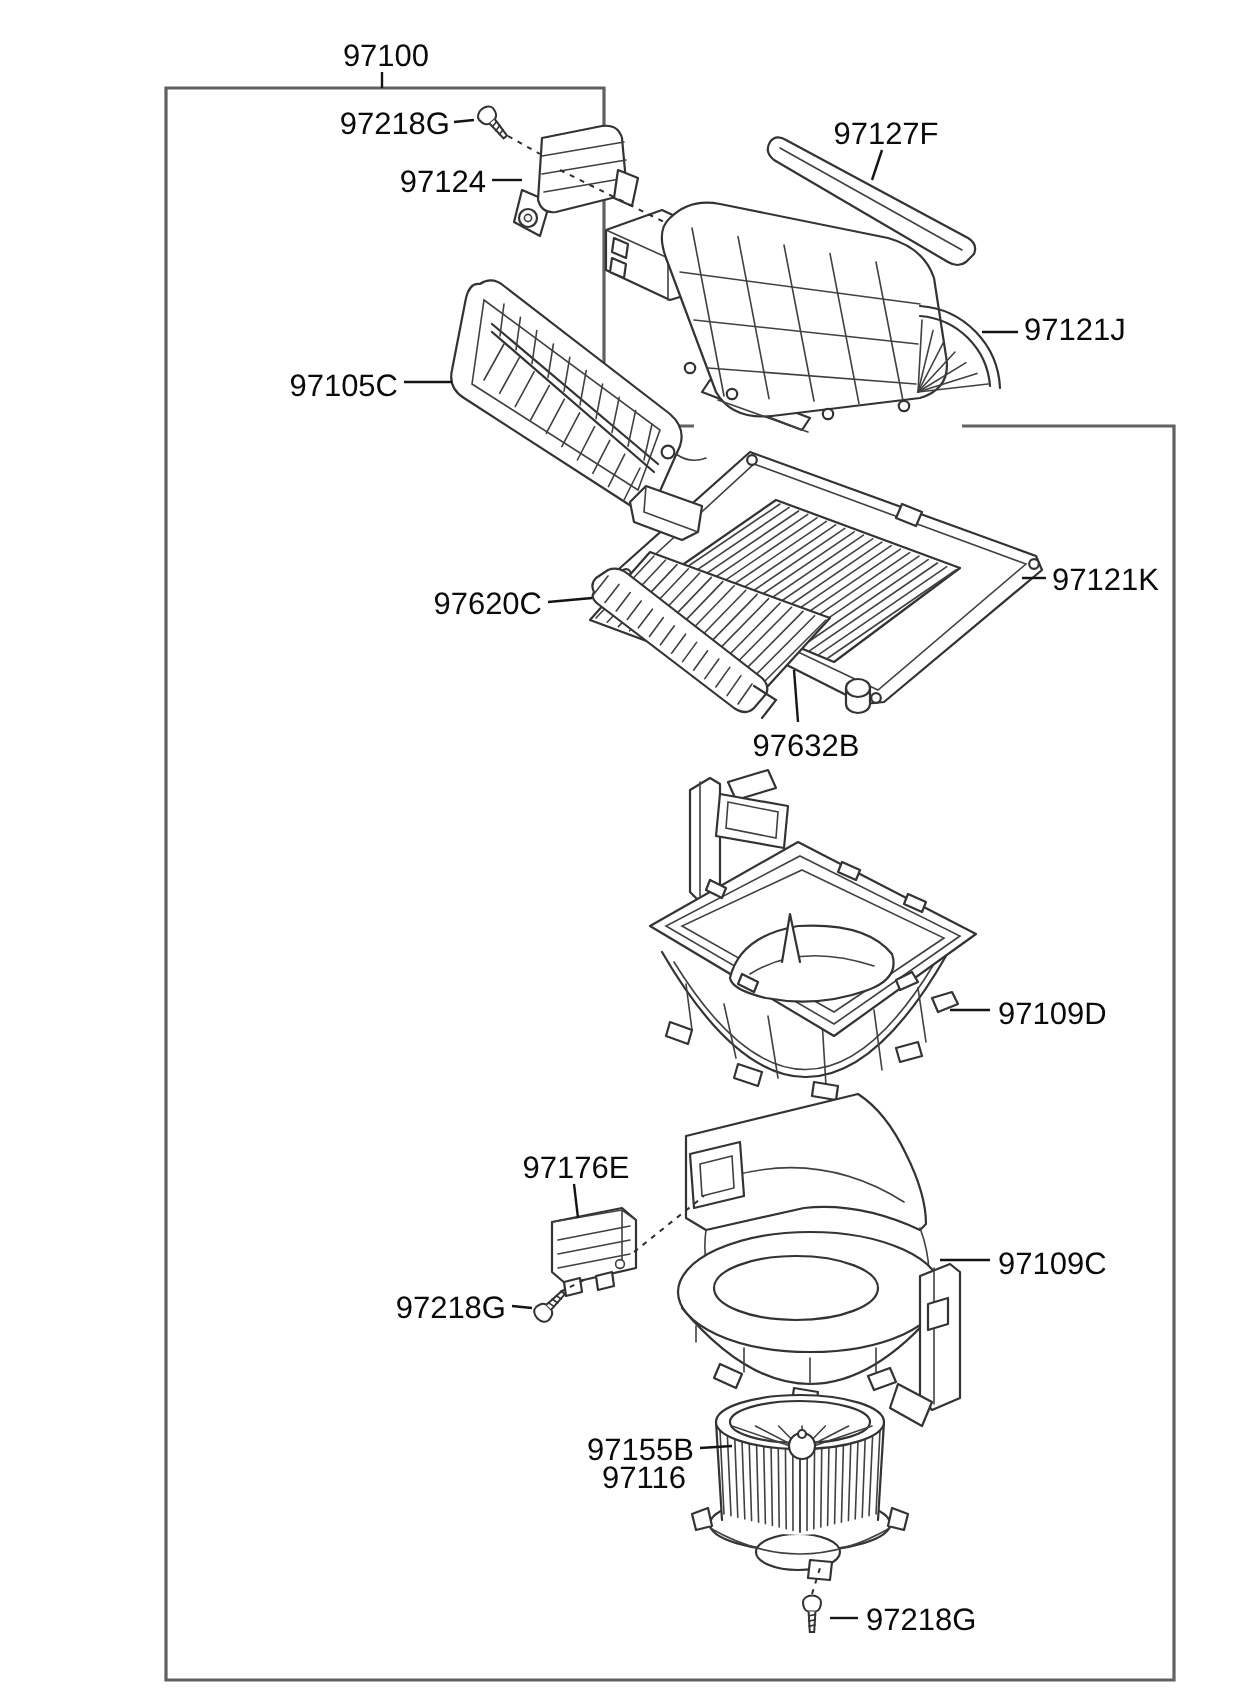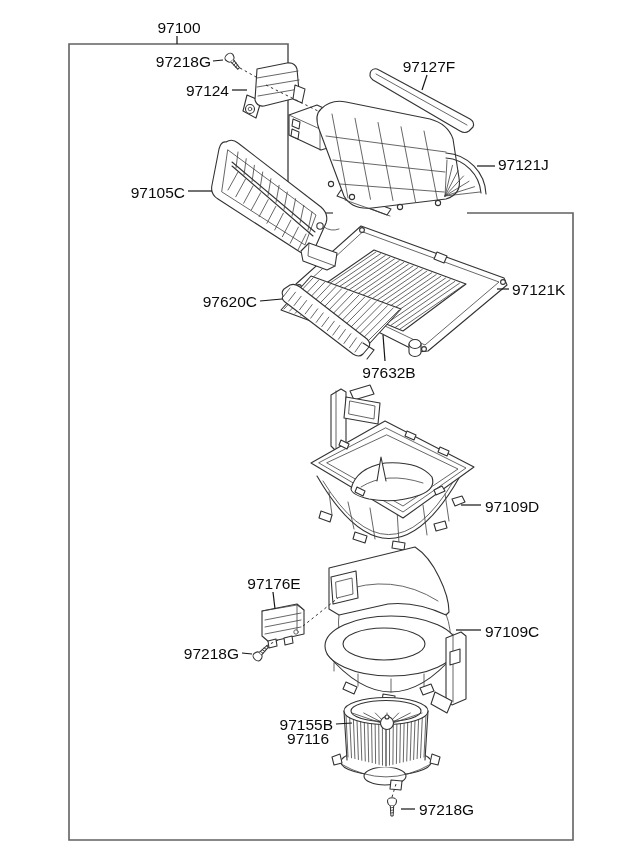--- a/index.html
+++ b/index.html
@@ -1,16 +1,16 @@
 <!DOCTYPE html>
 <html><head>
 <meta charset="utf-8">
 <style>
   html,body{margin:0;padding:0;background:#ffffff;}
-  .stage{width:497px;height:848px;position:relative;background:#fff;}
+  .stage{width:497px;height:848px;position:relative;background:#fff;margin-left:14px;}
   svg{display:block;}
   .lbl{font-family:"Liberation Sans",sans-serif;font-size:15.5px;fill:#0a0a0a;}
   .bd{fill:none;stroke:#616161;stroke-width:1.6;}
   .p{fill:#ffffff;stroke:#333333;stroke-width:1.1;stroke-linejoin:round;stroke-linecap:round;}
   .ln{fill:none;stroke:#333333;stroke-width:1.1;stroke-linecap:round;}
   .tn{fill:none;stroke:#404040;stroke-width:0.8;stroke-linecap:round;}
   .dt{fill:none;stroke:#2f2f2f;stroke-width:1;stroke-dasharray:2.5,3;}
   .ld{fill:none;stroke:#141414;stroke-width:1.2;}
   .wh{fill:#ffffff;stroke:none;}
 </style>

